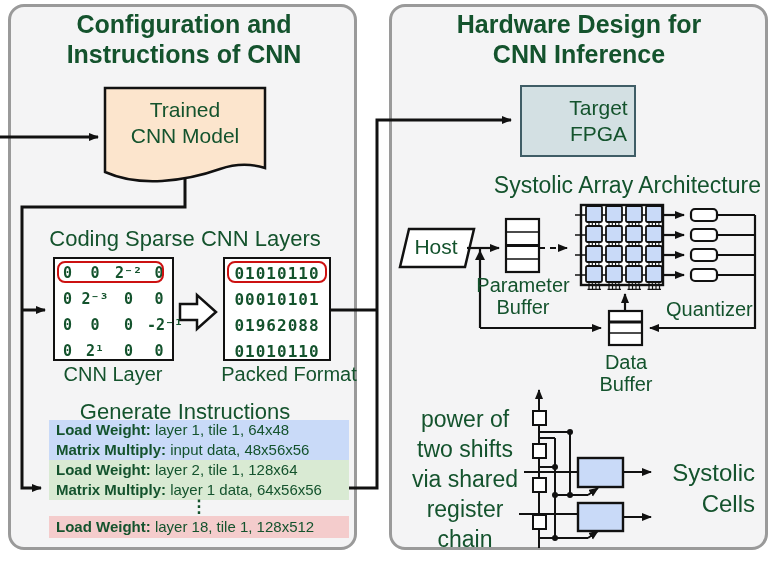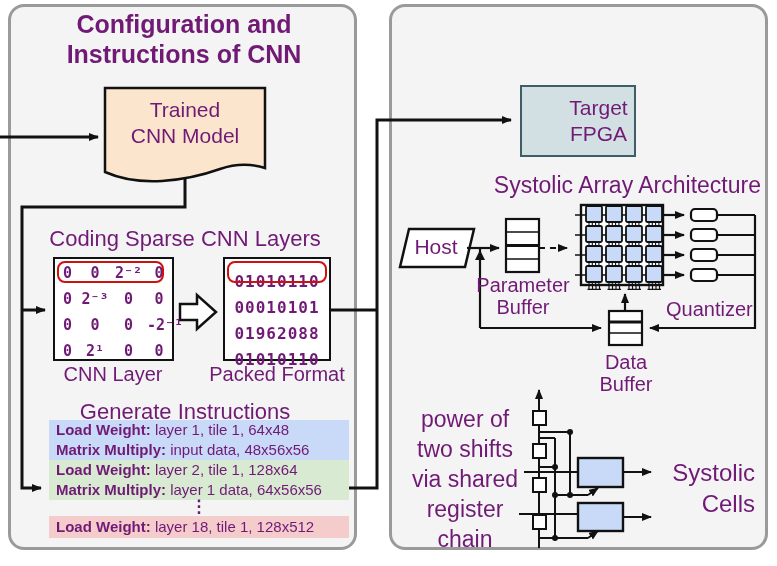--- a/index.html
+++ b/index.html
@@ -1,17 +1,17 @@
 <!DOCTYPE html>
 <html><head>
 <meta charset="utf-8">
 <style>
   html,body{margin:0;padding:0;background:#fff;}
   #stage{position:relative;width:777px;height:566px;background:#fff;overflow:hidden;
-         font-family:"Liberation Sans",sans-serif;color:#701a75;}
+         font-family:"Liberation Sans",sans-serif;color:#14532d;}
   .abs{position:absolute;box-sizing:border-box;}
   .panel{background:#f4f4f5;border:3px solid #9a9a9a;border-radius:16px;}
   .ttl{font-weight:bold;font-size:25px;line-height:30px;text-align:center;white-space:pre-line;}
   .h2{font-size:22px;text-align:center;white-space:nowrap;}
   .lbl{font-size:20px;text-align:center;white-space:pre-line;line-height:22px;}
   .pre{white-space:pre-line;}
   svg{position:absolute;left:0;top:0;pointer-events:none;}
   .mbox{background:#fff;border:2px solid #111;}
   .mono{font-family:"DejaVu Sans Mono",monospace;font-weight:bold;}
   .mrow{display:grid;grid-template-columns:25px 30px 37px 24px;height:26px;line-height:26px;
@@ -180,40 +180,42 @@
     <div class="mrow mono">
       <span>0</span>
         <span>2¹</span>
         <span>0</span>
         <span>0</span>
     </div>
   </div>
   <div class="abs redbox" style="left:57px;top:261px;width:107px;height:22px;"></div>
   <div class="abs lbl z2" style="left:43px;top:363px;width:140px;">CNN Layer</div>
 
-  <div class="abs mbox z2" style="left:223px;top:257px;width:108px;height:104px;padding-top:10px;">
+  <div class="abs mbox z2" style="left:223px;top:257px;width:108px;height:104px;padding-top:2px;">
     <div class="brow mono">01010110</div>
     <div class="brow mono">00010101</div>
     <div class="brow mono">01962088</div>
     <div class="brow mono">01010110</div>
   </div>
   <div class="abs redbox" style="left:227px;top:261px;width:100px;height:22px;"></div>
-  <div class="abs lbl z2" style="left:203px;top:363px;width:148px;">Packed Format</div>
+  <div class="abs lbl z2" style="left:215px;top:363px;width:148px;">Packed Format</div>
 
   <div class="abs h2 z2" style="left:30px;top:399px;width:310px;">Generate Instructions</div>
 
   <div class="abs z2" style="left:49px;top:420px;width:300px;">
     <div class="instr" style="background: rgb(201, 218, 248);"><b>Load Weight:</b><span style="white-space:pre;"> layer 1, tile 1, 64x48</span></div>
     <div class="instr" style="background: rgb(201, 218, 248);"><b>Matrix Multiply:</b><span style="white-space:pre;"> input data, 48x56x56</span></div>
     <div class="instr" style="background: rgb(217, 234, 211);"><b>Load Weight:</b><span style="white-space:pre;"> layer 2, tile 1, 128x64</span></div>
     <div class="instr" style="background: rgb(217, 234, 211);"><b>Matrix Multiply:</b><span style="white-space:pre;"> layer 1 data, 64x56x56</span></div>
     <div class="dotrow">⋮</div>
     <div class="instr" style="height: 22px; line-height: 22px; background: rgb(244, 204, 204);"><b>Load Weight:</b><span style="white-space:pre;"> layer 18, tile 1, 128x512</span></div>
   </div>
 
+  <div class="abs ttl z2" style="left:399px;top:9px;width:360px;">Hardware Design for
+CNN Inference</div>
 
   <div class="abs z2 pre" style="left:520px;top:85px;width:116px;height:72px;background:#d3e0e3;border:2.5px solid #3f5d66;
         display:flex;align-items:center;justify-content:center;font-size:21px;line-height:26px;text-align:center;padding-left:41px;">Target
 FPGA</div>
 
   <div class="abs z2" style="left:399px;top:172px;width:362px;font-size:23px;text-align:right;white-space:nowrap;">Systolic Array Architecture</div>
 
   <div class="abs z2" style="left:406px;top:235px;width:60px;font-size:21px;text-align:center;">Host</div>
 
   <div class="abs lbl z2" style="left:473px;top:274px;width:100px;">Parameter

